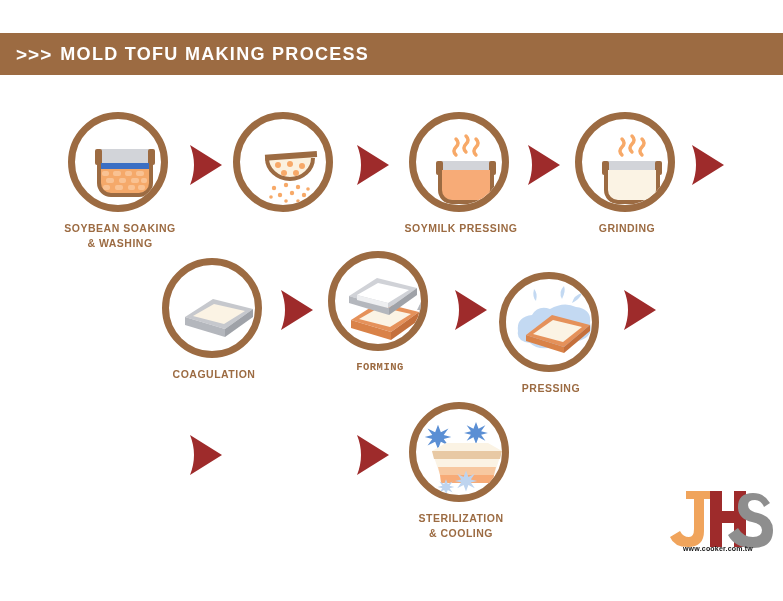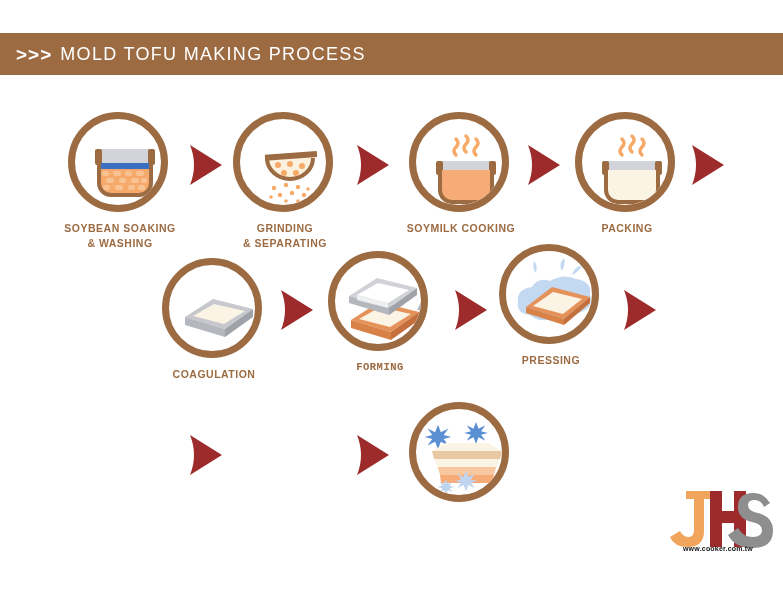--- a/index.html
+++ b/index.html
@@ -16,21 +16,21 @@
   .header-bar{
     position:absolute;left:0;top:33px;width:783px;height:42px;
     background:#9c6b42;
     display:flex;align-items:center;
   }
   .header-chevrons{
     color:#ffffff;font-size:19px;font-weight:bold;letter-spacing:1px;
     margin-left:16px;line-height:1;
   }
   .header-title{
-    color:#ffffff;font-size:18px;font-weight:normal;letter-spacing:1.3px;
+    color:#ffffff;font-size:18px;font-weight:bold;letter-spacing:1.3px;
     margin-left:8px;line-height:1;
   }
 
   
   .step{position:absolute;width:104px;}
   .circle{
     width:100px;height:100px;border-radius:50%;
     border:7px solid #9c6b42;
     box-sizing:border-box;
     background:#ffffff;
@@ -118,58 +118,56 @@
           <circle cx="40" cy="76" r="2.2"></circle>
             <circle cx="52" cy="74" r="2.2"></circle>
             <circle cx="64" cy="76" r="2.2"></circle>
           <circle cx="31" cy="78" r="1.8"></circle>
             <circle cx="46" cy="82" r="1.8"></circle>
             <circle cx="58" cy="82" r="1.8"></circle>
           <circle cx="68" cy="70" r="1.8"></circle>
         </g>
       </svg>
     </div>
-    <div class="step-label">GRINDING
-&amp; SEPARATING</div>
   </div>
 
   <div class="step" style="left:409px;top:112px;">
     <div class="circle">
       <svg width="100" height="100" viewBox="0 0 100 100">
         <g fill="none" stroke="#f7a968" stroke-width="3.4" stroke-linecap="round">
           <path d="M40 20 q4 4 0 8 q-4 4 0 8"></path>
           <path d="M50 17 q4 4 0 8 q-4 4 0 8"></path>
           <path d="M60 20 q4 4 0 8 q-4 4 0 8"></path>
         </g>
         <rect x="24" y="42" width="52" height="9" fill="#d2d4d9"></rect>
         <rect x="20" y="42" width="7" height="14" rx="2" fill="#9c6b42"></rect>
         <rect x="73" y="42" width="7" height="14" rx="2" fill="#9c6b42"></rect>
         <path d="M25 51 h50 v20 a10 10 0 0 1 -10 10 h-30 a10 10 0 0 1 -10 -10 z" fill="#f7ab77"></path>
         <path d="M22 49 h4 v22 a10 10 0 0 0 10 10 h28 a10 10 0 0 0 10 -10 v-22 h4 v22 a14 14 0 0 1 -14 14 h-28 a14 14 0 0 1 -14 -14 z" fill="#9c6b42"></path>
       </svg>
     </div>
-    <div class="step-label">SOYMILK COOKING</div>
+    <div class="step-label">SOYMILK PRESSING</div>
   </div>
 
   <div class="step" style="left:575px;top:112px;">
     <div class="circle">
       <svg width="100" height="100" viewBox="0 0 100 100">
         <g fill="none" stroke="#f7a968" stroke-width="3.4" stroke-linecap="round">
           <path d="M40 20 q4 4 0 8 q-4 4 0 8"></path>
           <path d="M50 17 q4 4 0 8 q-4 4 0 8"></path>
           <path d="M60 20 q4 4 0 8 q-4 4 0 8"></path>
         </g>
         <rect x="24" y="42" width="52" height="9" fill="#d2d4d9"></rect>
         <rect x="20" y="42" width="7" height="14" rx="2" fill="#9c6b42"></rect>
         <rect x="73" y="42" width="7" height="14" rx="2" fill="#9c6b42"></rect>
         <path d="M25 51 h50 v20 a10 10 0 0 1 -10 10 h-30 a10 10 0 0 1 -10 -10 z" fill="#fbf3e4"></path>
         <path d="M22 49 h4 v22 a10 10 0 0 0 10 10 h28 a10 10 0 0 0 10 -10 v-22 h4 v22 a14 14 0 0 1 -14 14 h-28 a14 14 0 0 1 -14 -14 z" fill="#9c6b42"></path>
       </svg>
     </div>
-    <div class="step-label">PACKING</div>
+    <div class="step-label">GRINDING</div>
   </div>
 
   <div class="arrow" style="left:186px;top:142px;">
     <svg width="40" height="46" viewBox="0 0 40 46">
         <path d="M4 3 L36 23 L4 43 Q12 23 4 3 Z" fill="#9e2b2b"></path>
       </svg>
   </div>
   <div class="arrow" style="left:353px;top:142px;">
     <svg width="40" height="46" viewBox="0 0 40 46">
         <path d="M4 3 L36 23 L4 43 Q12 23 4 3 Z" fill="#9e2b2b"></path>
@@ -215,21 +213,21 @@
         <path d="M22 37 L53 45 L53 50 L22 42 Z" fill="#eeeff1"></path>
         <g stroke="#b4b7bd" stroke-width="3" fill="none" stroke-linecap="round">
           <path d="M86 66 L86 48"></path>
         </g>
         <path d="M86 44 L90 52 L82 52 Z" fill="#b4b7bd"></path>
       </svg>
     </div>
     <div class="step-label">FORMING</div>
   </div>
 
-  <div class="step" style="left:499px;top:244px;">
+  <div class="step" style="left:499px;top:272px;">
     <div class="circle">
       <svg width="100" height="100" viewBox="0 0 100 100">
         <path d="M12 52 q-2 -14 14 -16 q6 -10 18 -6 q14 -8 26 -2 q16 2 14 16 q4 14 -12 18 q-10 10 -24 6 q-16 4 -24 -4 q-14 -2 -12 -12 Z" fill="#c3d9f2"></path>
         <g fill="#c3d9f2">
           <path d="M30 22 q2 -8 -2 -12 q-2 8 2 12"></path>
           <path d="M56 20 q4 -8 2 -13 q-6 6 -2 13"></path>
           <path d="M66 24 q8 -4 10 -10 q-8 2 -10 10"></path>
         </g>
         <path d="M20 56 L46 36 L84 46 L58 68 Z" fill="#e5915a"></path>
         <path d="M20 56 L58 68 L58 74 L20 62 Z" fill="#d98248"></path>
@@ -277,20 +275,22 @@
         <g fill="#bed4ef">
           <g transform="translate(50,72) scale(0.8)">
             <path d="M0 -13 L3 -5 L11 -9 L6 -2 L14 0 L6 2 L11 9 L3 5 L0 13 L-3 5 L-11 9 L-6 2 L-14 0 L-6 -2 L-11 -9 L-3 -5 Z"></path>
           </g>
           <g transform="translate(30,78) scale(0.6)">
             <path d="M0 -13 L3 -5 L11 -9 L6 -2 L14 0 L6 2 L11 9 L3 5 L0 13 L-3 5 L-11 9 L-6 2 L-14 0 L-6 -2 L-11 -9 L-3 -5 Z"></path>
           </g>
         </g>
       </svg>
     </div>
+    <div class="step-label">STERILIZATION
+&amp; COOLING</div>
   </div>
 
   <div class="arrow" style="left:186px;top:432px;">
     <svg width="40" height="46" viewBox="0 0 40 46">
         <path d="M4 3 L36 23 L4 43 Q12 23 4 3 Z" fill="#9e2b2b"></path>
       </svg>
   </div>
   <div class="arrow" style="left:353px;top:432px;">
     <svg width="40" height="46" viewBox="0 0 40 46">
         <path d="M4 3 L36 23 L4 43 Q12 23 4 3 Z" fill="#9e2b2b"></path>

